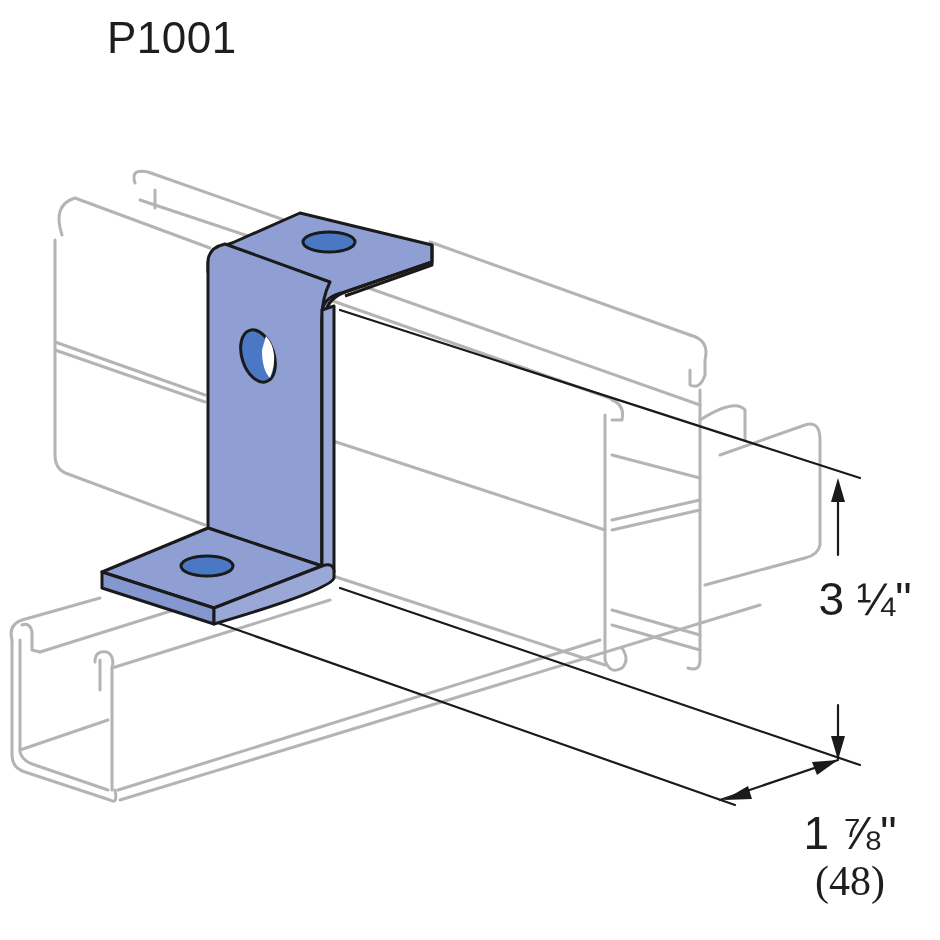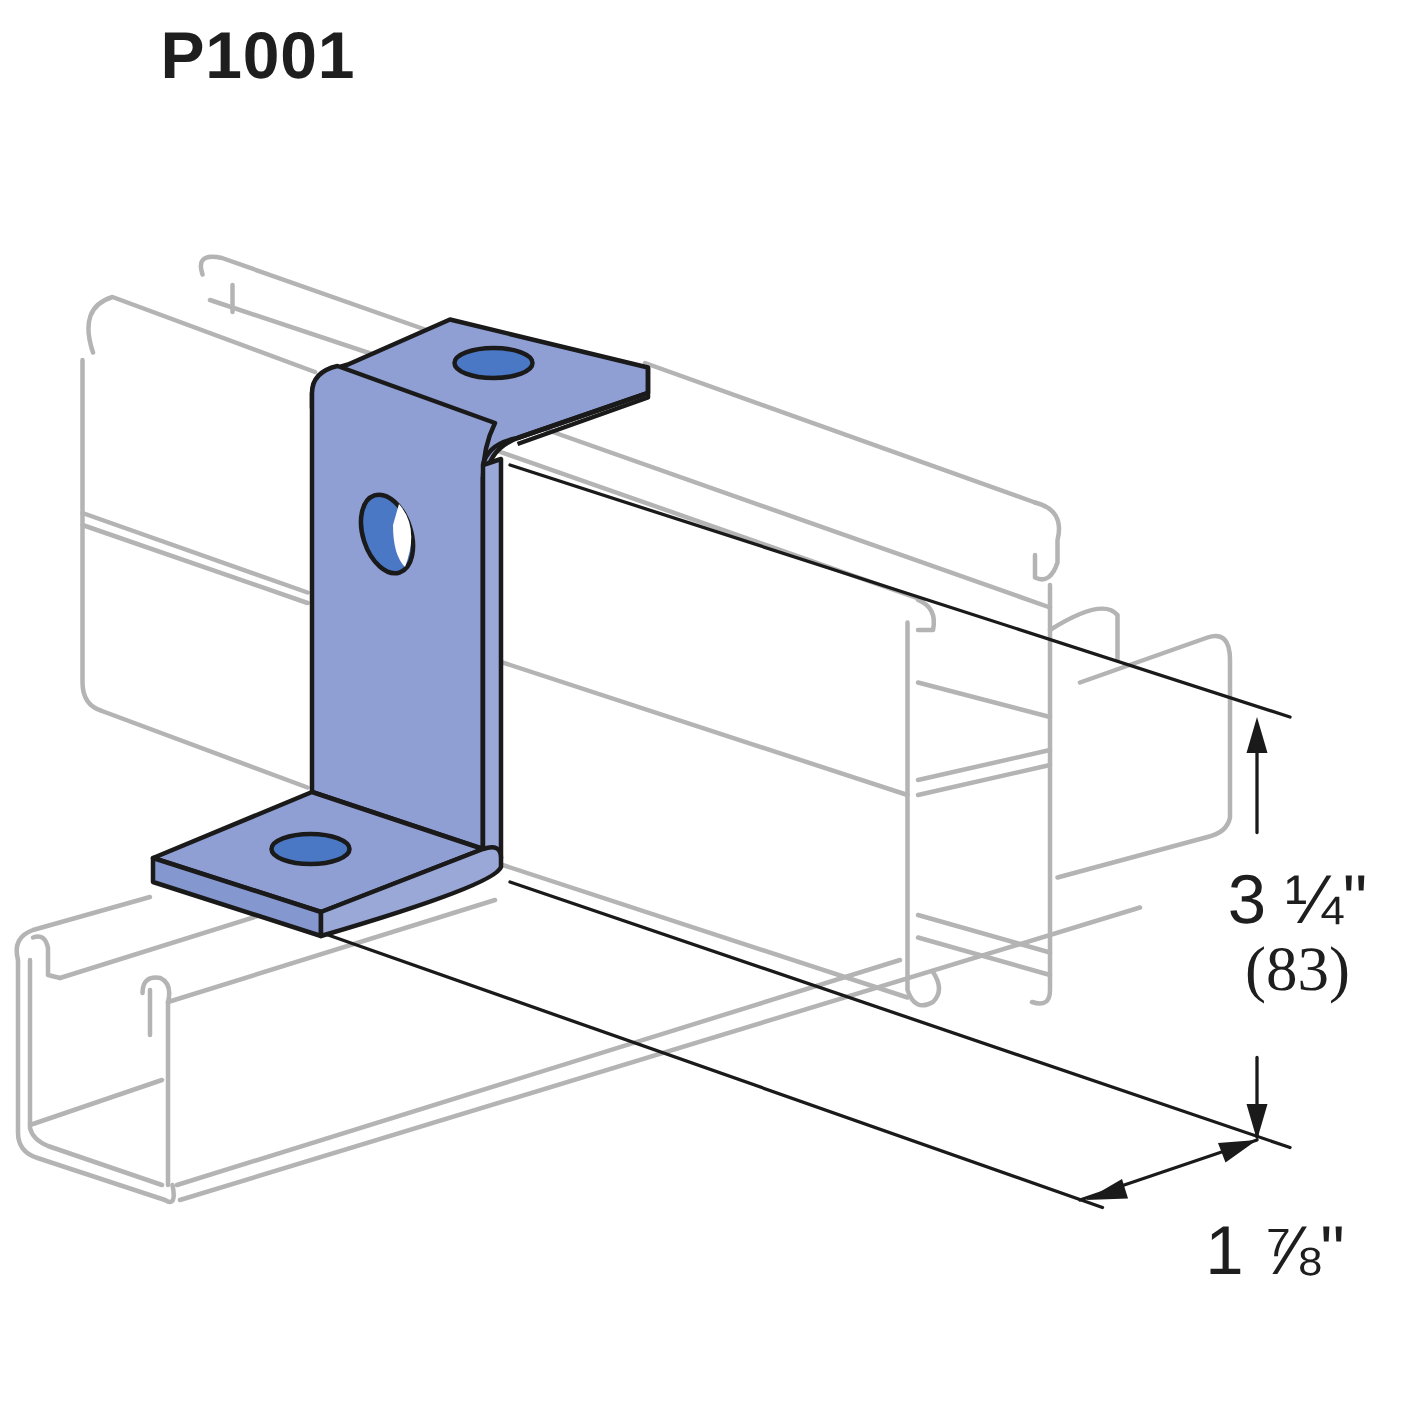--- a/index.html
+++ b/index.html
@@ -2,21 +2,20 @@
 <html><head>
   <meta charset="utf-8">
   <style>
     html, body { margin: 0; padding: 0; background: #ffffff; }
     body { width: 940px; height: 940px; position: relative; overflow: hidden; }
     .part-numbers {
       position: absolute; left: 107px; top: 8px;
       font-family: "Liberation Sans", sans-serif;
       font-size: 44px; line-height: 60px; color: #1e1e1e;
       letter-spacing: 0.5px;
-      font-weight: bold;
     }
     .part-numbers div { height: 60px; }
     svg.drawing { position: absolute; left: 0; top: 0; }
     .dim-label {
       position: absolute; text-align: center; color: #1e1e1e;
     }
     .dim-imperial {
       font-family: "Liberation Sans", sans-serif; font-size: 46px; line-height: 50px;
     }
     .dim-metric {
@@ -118,18 +117,18 @@
   <g stroke="#1a1a1a" stroke-width="3">
     <ellipse cx="329" cy="242" rx="26" ry="10" fill="#4a78c4"></ellipse>
     <ellipse cx="258" cy="356" rx="16" ry="27" fill="#4a78c4" transform="rotate(-18 258 356)"></ellipse>
     <path d="M 266 336 Q 280 352 270 378 Q 262 370 262 350 Z" fill="#ffffff" stroke="none"></path>
     <ellipse cx="207" cy="566" rx="26" ry="10" fill="#4a78c4"></ellipse>
   </g>
 </svg>
 
 <div class="dim-label" id="dim-height">
   <div class="dim-imperial">3 ¼"</div>
-  <div class="dim-metric">(83)</div>
 </div>
 
 <div class="dim-label" id="dim-width">
   <div class="dim-imperial">1 ⅞"</div>
+  <div class="dim-metric">(48)</div>
 </div>
 
 </body></html>

